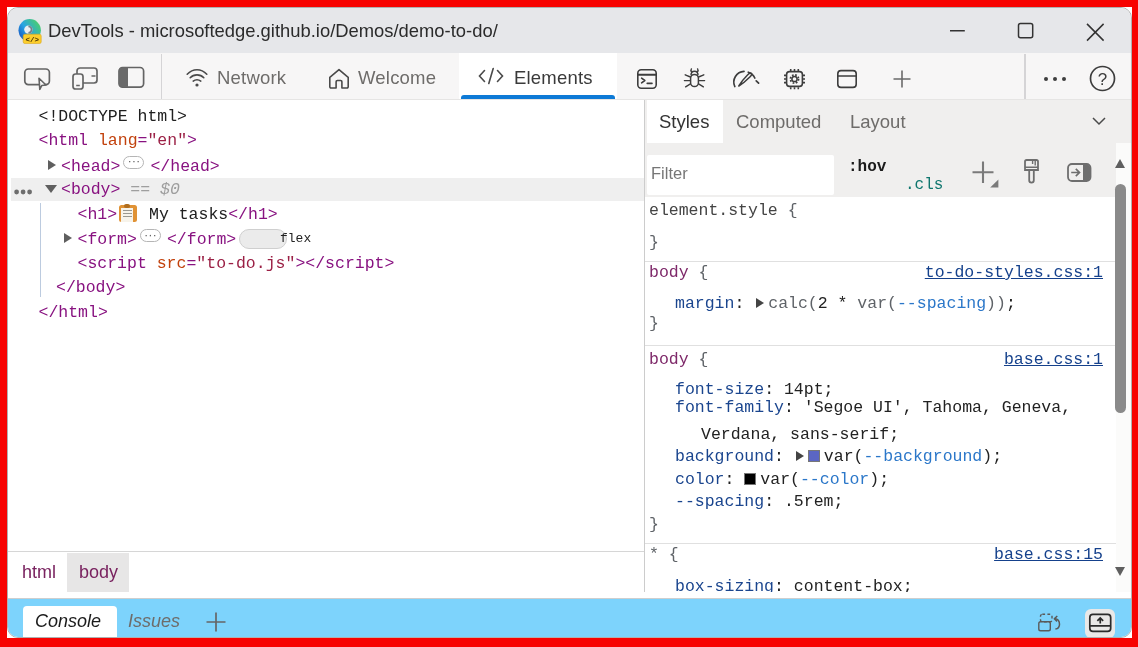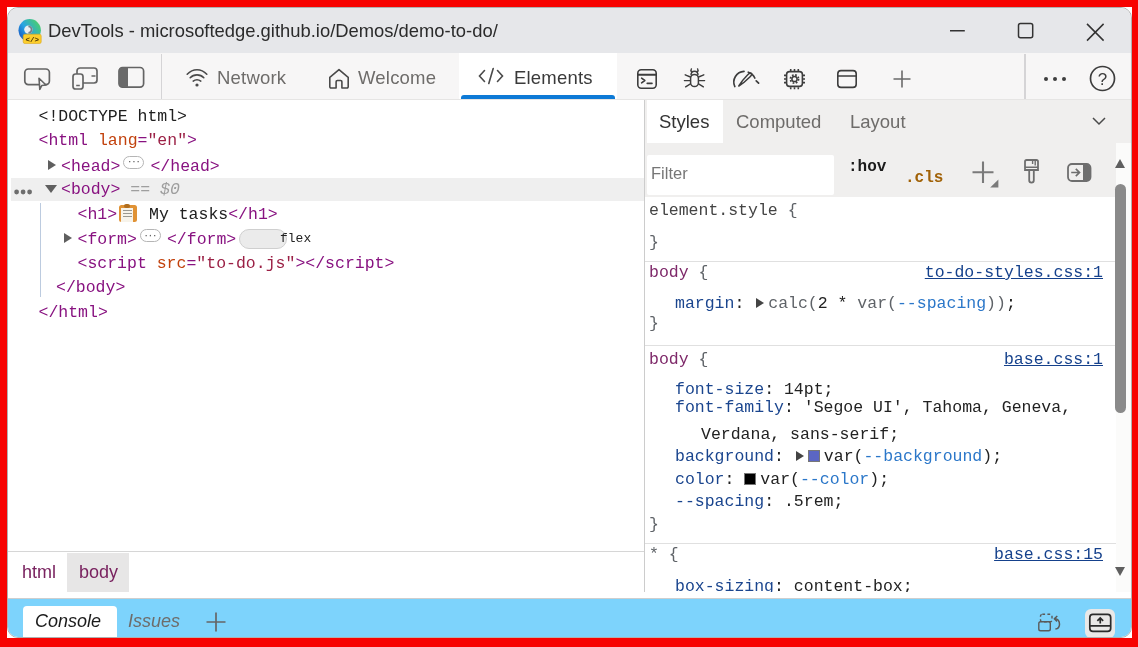--- a/index.html
+++ b/index.html
@@ -206,21 +206,21 @@
         <span class="abs" style="left:205px;top:12px;font-size:18.5px;color:#6e6c6a;">Layout</span>
         <svg class="abs" style="left:446px;top:16px;" width="16" height="12" viewBox="0 0 16 12">
             <path d="M2 3 L8 9 L14 3" fill="none" stroke="#4a4a4a" stroke-width="1.5"></path>
           </svg>
       </div>
       <div id="filterrow">
         <div id="filterbox">
             <span class="abs" style="left:4px;top:9px;font-size:16.5px;color:#767676;">Filter</span>
           </div>
         <span class="abs" style="left:203px;top:15px;font-family:'Liberation Mono',monospace;font-weight:bold;font-size:16px;color:#1b1b1b;">:hov</span>
-        <span class="abs" style="left:260px;top:26px;font-family:'Liberation Mono',monospace;font-weight:bold;font-size:16px;color:#a16207;">.cls</span>
+        <span class="abs" style="left:260px;top:33px;font-family:'Liberation Mono',monospace;font-weight:normal;font-size:16px;color:#0f766e;">.cls</span>
         <svg class="abs" style="left:327px;top:14px;" width="28" height="34" viewBox="0 0 28 34">
             <path d="M11 4.5 V26 M0.5 15.2 H21.5" stroke="#7a7a7a" stroke-width="2.1"></path>
             <path d="M18.2 30.5 H26.4 V22.6 Z" fill="#7a7a7a"></path>
           </svg>
         <svg class="abs" style="left:378px;top:16px;" width="18" height="27" viewBox="0 0 18 27">
             <path d="M2 2.6 a1.6 1.6 0 0 1 1.6 -1.6 h9.8 a1.6 1.6 0 0 1 1.6 1.6 V11 H2 Z" fill="none" stroke="#6e6e6e" stroke-width="1.8"></path>
             <path d="M2 8.3 H15" stroke="#6e6e6e" stroke-width="1.4"></path>
             <path d="M9.6 1.6 V5 M12.2 1.6 V6.6" stroke="#6e6e6e" stroke-width="1.4"></path>
             <path d="M6.2 11 V21.3 a2.3 2.3 0 0 0 4.6 0 V11" fill="none" stroke="#6e6e6e" stroke-width="1.8"></path>
           </svg>

